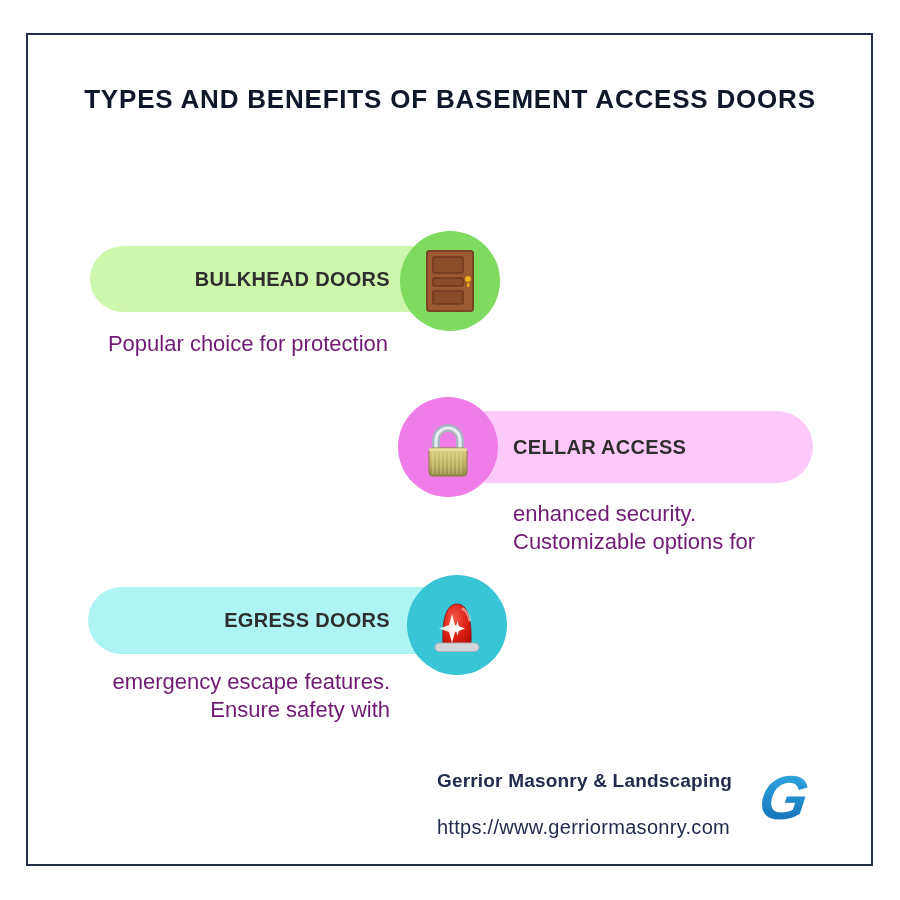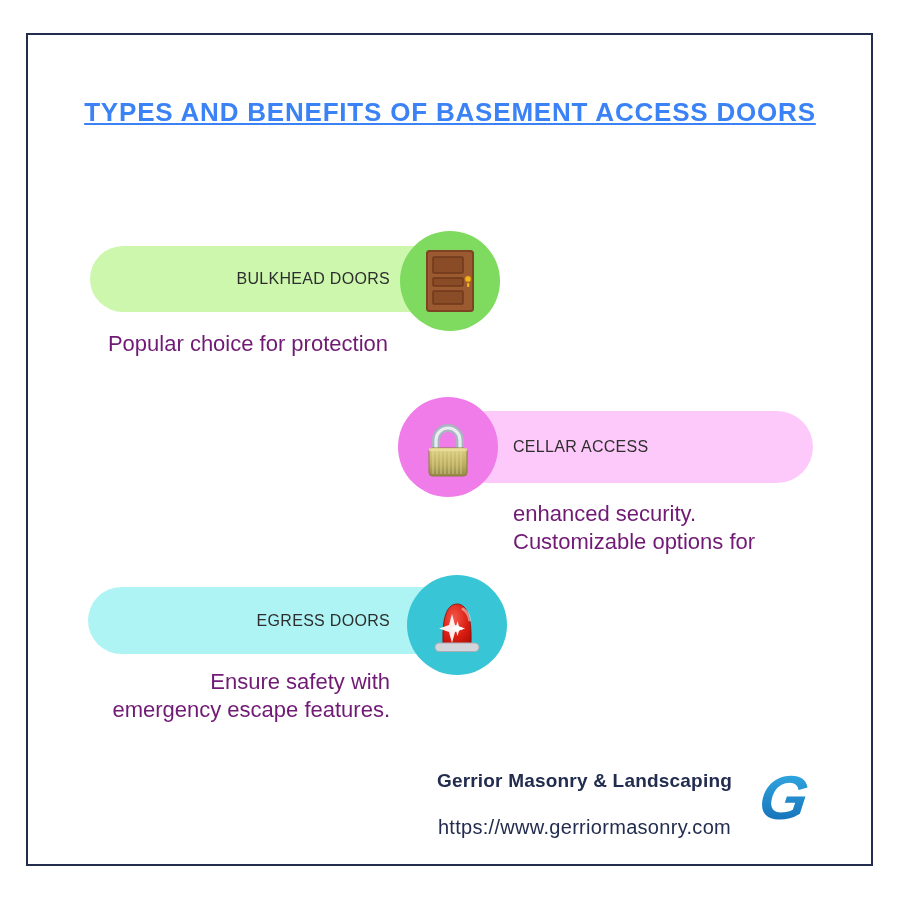--- a/index.html
+++ b/index.html
@@ -5,53 +5,53 @@
   html,body{margin:0;padding:0;background:#fff;}
   .page{
     position:relative;width:900px;height:900px;background:#ffffff;overflow:hidden;
     font-family:"Liberation Sans",sans-serif;
   }
   .frame{
     position:absolute;top:33px;left:26px;right:27px;bottom:34px;
     border:2px solid #232e4e;pointer-events:none;
   }
   .title{
-    position:absolute;top:97px;left:0;width:900px;text-align:center;
-    font-size:26px;font-weight:bold;letter-spacing:0.8px;color:#3b82f6;text-decoration:underline;
+    position:absolute;top:84px;left:0;width:900px;text-align:center;
+    font-size:26px;font-weight:bold;letter-spacing:0.8px;color:#0f172a;
   }
   .subtitle{
     position:absolute;top:146px;left:0;width:900px;text-align:center;
     font-size:36px;font-weight:400;letter-spacing:1px;color:#2d3a5e;
   }
   .pill{position:absolute;z-index:1;}
   .pill.green{left:90px;top:246px;width:376px;height:66px;border-radius:33px;background:#ccf7ad;}
   .pill.pink{left:450px;top:411px;width:363px;height:72px;border-radius:36px;background:#fdc9fa;}
   .pill.cyan{left:88px;top:587px;width:382px;height:67px;border-radius:34px;background:#aef4f4;}
   .circle{
     position:absolute;width:100px;height:100px;border-radius:50%;z-index:2;
     display:flex;align-items:center;justify-content:center;
   }
   .circle.green{left:400px;top:231px;background:#7edb5f;}
   .circle.pink{left:398px;top:397px;background:#ef7ce9;}
   .circle.cyan{left:407px;top:575px;background:#38c5d6;}
   .pill-label{
     position:absolute;z-index:3;display:flex;align-items:center;
-    font-size:16px;font-weight:normal;letter-spacing:0.3px;color:#2e2e2e;
+    font-size:20px;font-weight:bold;letter-spacing:0.3px;color:#2e2e2e;
   }
   .label-bulkhead{left:90px;top:246px;width:300px;height:66px;justify-content:flex-end;}
   .label-cellar{left:513px;top:411px;height:72px;justify-content:flex-start;}
   .label-egress{left:90px;top:587px;width:300px;height:67px;justify-content:flex-end;}
   .desc{
     position:absolute;font-size:22px;line-height:28px;color:#701a75;z-index:3;
   }
   .desc-bulkhead{left:90px;top:330px;width:298px;text-align:right;}
   .desc-cellar{left:513px;top:500px;width:300px;text-align:left;}
   .desc-egress{left:92px;top:668px;width:298px;text-align:right;}
   .footer-text{
-    position:absolute;top:770px;right:168px;text-align:center;color:#222c4e;z-index:3;
+    position:absolute;top:770px;right:168px;text-align:left;color:#222c4e;z-index:3;
   }
   .footer-company{font-size:19px;font-weight:bold;letter-spacing:0.2px;}
   .footer-url{font-size:20px;margin-top:24px;letter-spacing:0.3px;}
   .logo{position:absolute;left:748px;top:768px;width:66px;height:58px;z-index:3;}
   .icon-svg{display:block;}
 </style>
 </head>
 <body>
 
 <div class="page">
@@ -124,22 +124,22 @@
         </defs>
         <path d="M14 48 C13 24 17 8 28 8 C39 8 43 24 42 48 Z" fill="url(#sirenGrad)" stroke="#8f0b06" stroke-width="0.8"></path>
         <path d="M34 13 c4 2.5 6 6.5 6.6 11" stroke="#ffffff" stroke-width="3" stroke-linecap="round" fill="none" opacity="0.45"></path>
         <path d="M23 18 L26 29 L36 32.5 L26 36 L23 47 L20 36 L10 32.5 L20 29 Z" fill="#ffffff" opacity="0.92"></path>
         <path d="M28.5 25 L30 30.5 L35.5 32.5 L30 34.5 L28.5 40 L27 34.5 L21.5 32.5 L27 30.5 Z" fill="#ffffff"></path>
         <rect x="6" y="47" width="44" height="8.5" rx="4.2" fill="#d2d5da" stroke="#a9adb5" stroke-width="1"></rect>
       </svg>
     </div>
     <div class="pill-label label-egress">EGRESS DOORS</div>
     <div class="desc desc-egress">
+      <div>emergency escape features.</div>
       <div>Ensure safety with</div>
-      <div>emergency escape features.</div>
     </div>
   </div>
 
   <div class="footer-text">
     <div class="footer-company">Gerrior Masonry &amp; Landscaping</div>
     <div class="footer-url">https://www.gerriormasonry.com</div>
   </div>
   <svg class="logo" viewBox="0 0 66 58">
     <defs>
       <linearGradient id="gradG" x1="0" y1="0" x2="0" y2="1">

